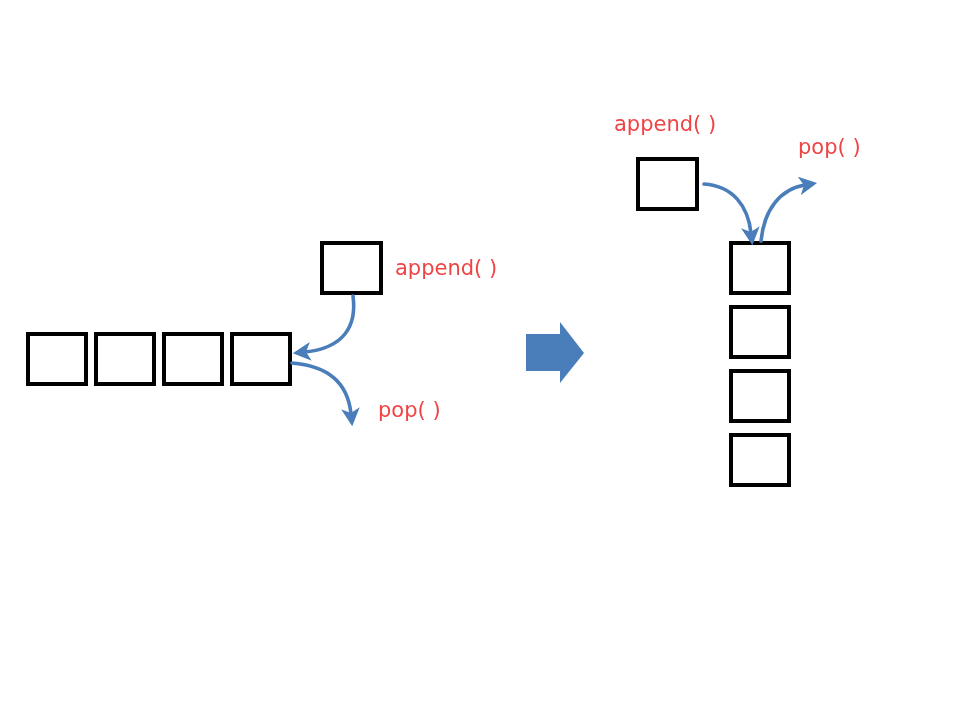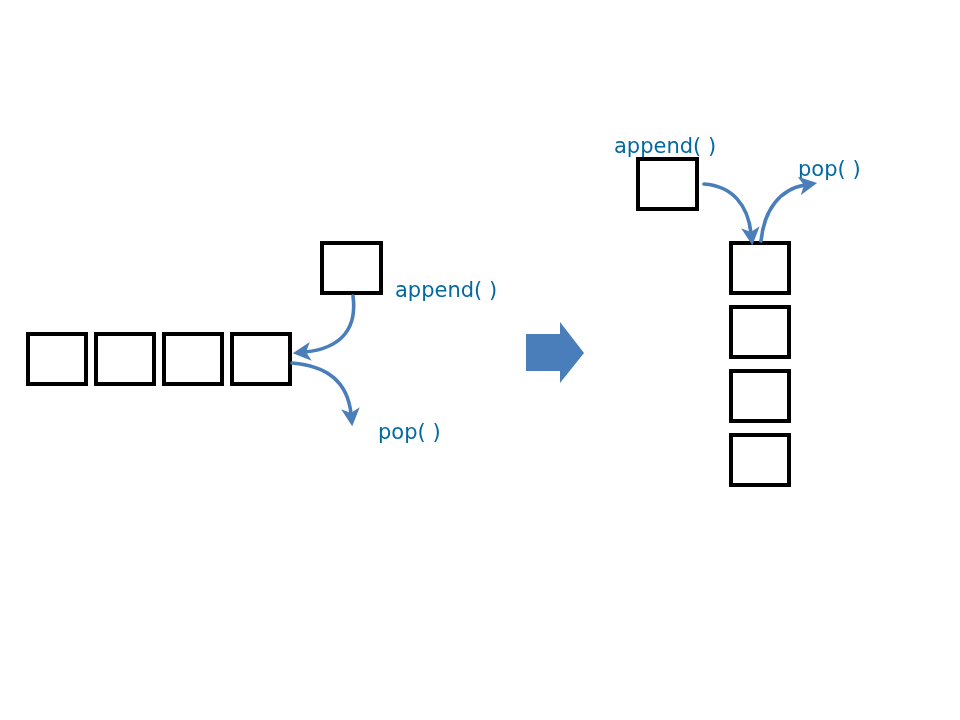--- a/index.html
+++ b/index.html
@@ -20,27 +20,26 @@
     background: #ffffff;
   }
   .box {
     position: absolute;
     background: #ffffff;
     border: 4px solid #000000;
     box-sizing: border-box;
   }
   .label {
     position: absolute;
-    color: #0369a1;
+    color: #ef4444;
     font-family: "DejaVu Sans", sans-serif;
     font-size: 21px;
     line-height: 22px;
     white-space: nowrap;
     letter-spacing: 0px;
-    margin-top: 22px;
   }
   svg.overlay {
     position: absolute;
     left: 0;
     top: 0;
     width: 960px;
     height: 720px;
     pointer-events: none;
     overflow: visible;
   }

